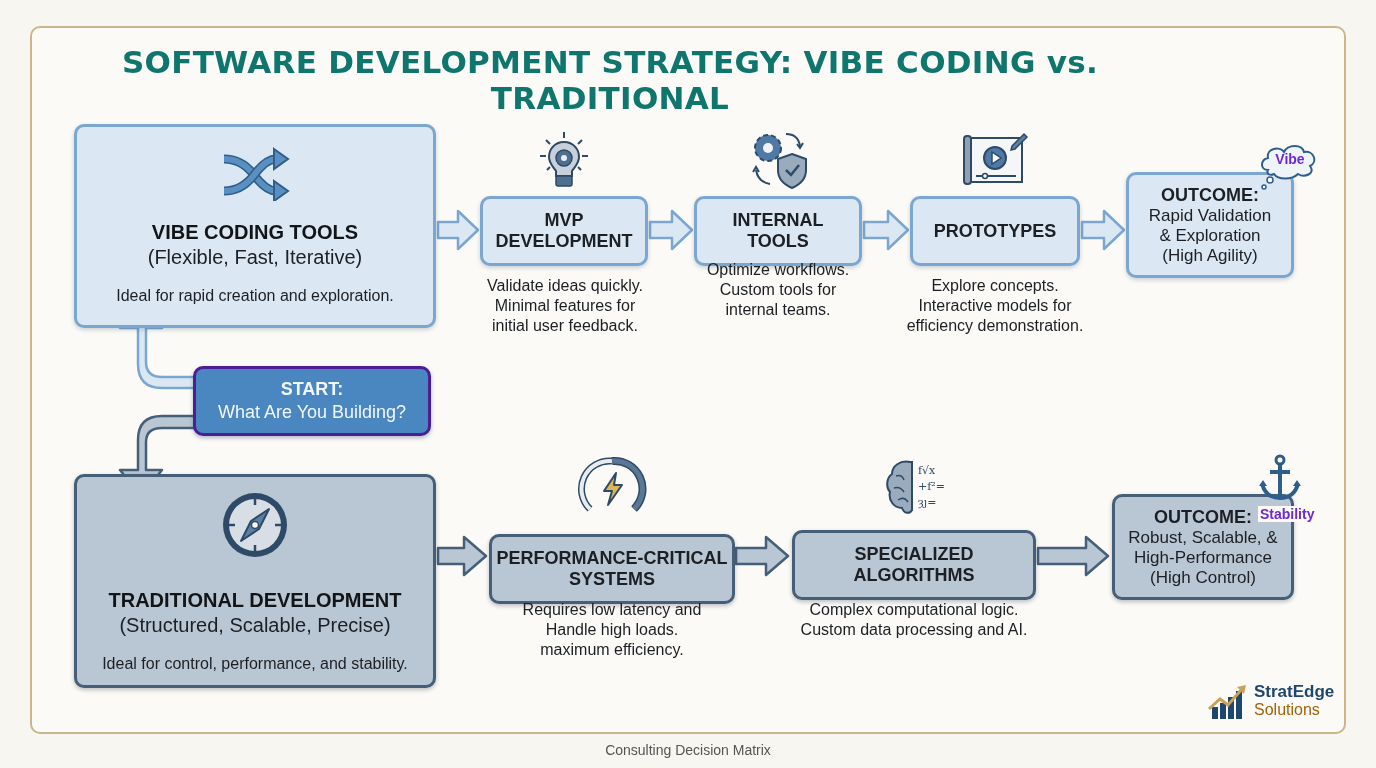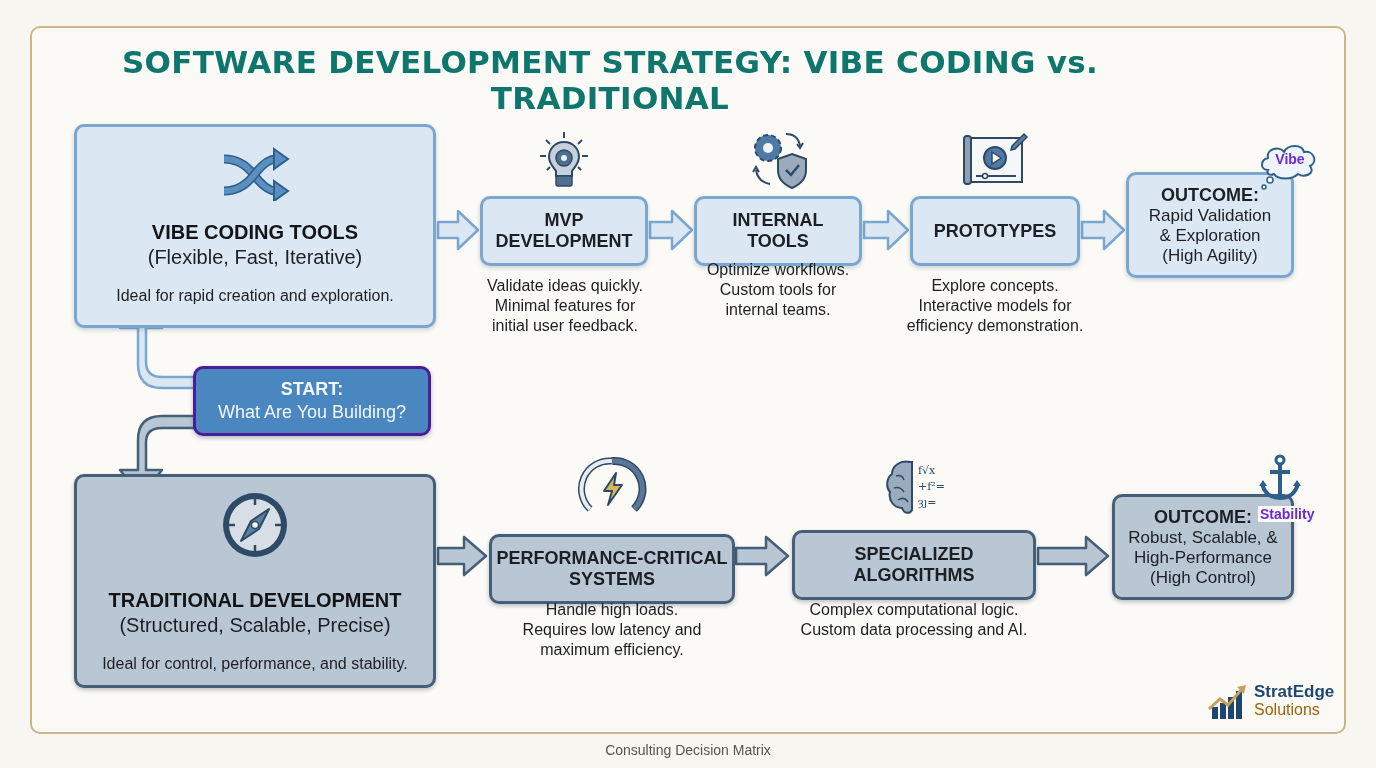--- a/index.html
+++ b/index.html
@@ -186,22 +186,22 @@
   <path d="M12,52 A28,28 0 0 1 34,4" fill="none" stroke="#e7ecf1" stroke-width="4"></path>
   <path d="M34,4 A28,28 0 0 1 56,52" fill="none" stroke="#2e4a66" stroke-width="8"></path>
   <path d="M34,4 A28,28 0 0 1 56,52" fill="none" stroke="#5b7796" stroke-width="5"></path>
   <path d="M38,16 L26,34 L34,34 L30,48 L44,28 L36,28 Z" fill="#d9b65a" stroke="#2e4a66" stroke-width="2" stroke-linejoin="round"></path>
 </svg>
 <div class="box trad" style="left:489px;top:522px;width:246px;height:70px;margin-top:12px;">
   <div class="step-title">PERFORMANCE-CRITICAL</div>
   <div class="step-title">SYSTEMS</div>
 </div>
 <div class="desc" style="left:492px;top:600px;width:240px;">
-  <div>Handle high loads.</div>
-    <div>Requires low latency and</div>
+  <div>Requires low latency and</div>
+    <div>Handle high loads.</div>
     <div>maximum efficiency.</div>
 </div>
 
 <svg class="abs" style="left:884px;top:458px;" width="64" height="58" viewBox="0 0 64 58">
   <path d="M26,4 C16,2 8,8 8,16 C2,20 2,30 6,34 C4,42 10,50 18,50 C20,56 26,56 28,52 L28,4 Z" fill="#9aabbd" stroke="#2e4a66" stroke-width="2"></path>
   <path d="M12,18 Q18,16 20,22 M10,30 Q16,28 20,34 M14,42 Q20,38 24,44" fill="none" stroke="#2e4a66" stroke-width="1.5"></path>
   <text x="34" y="16" font-size="11" fill="#2e4a66" font-family="DejaVu Serif, serif">f√x</text>
   <text x="34" y="32" font-size="11" fill="#2e4a66" font-family="DejaVu Serif, serif">+f²=</text>
   <text x="34" y="48" font-size="11" fill="#2e4a66" font-family="DejaVu Serif, serif">ȝȷ=</text>
 </svg>

